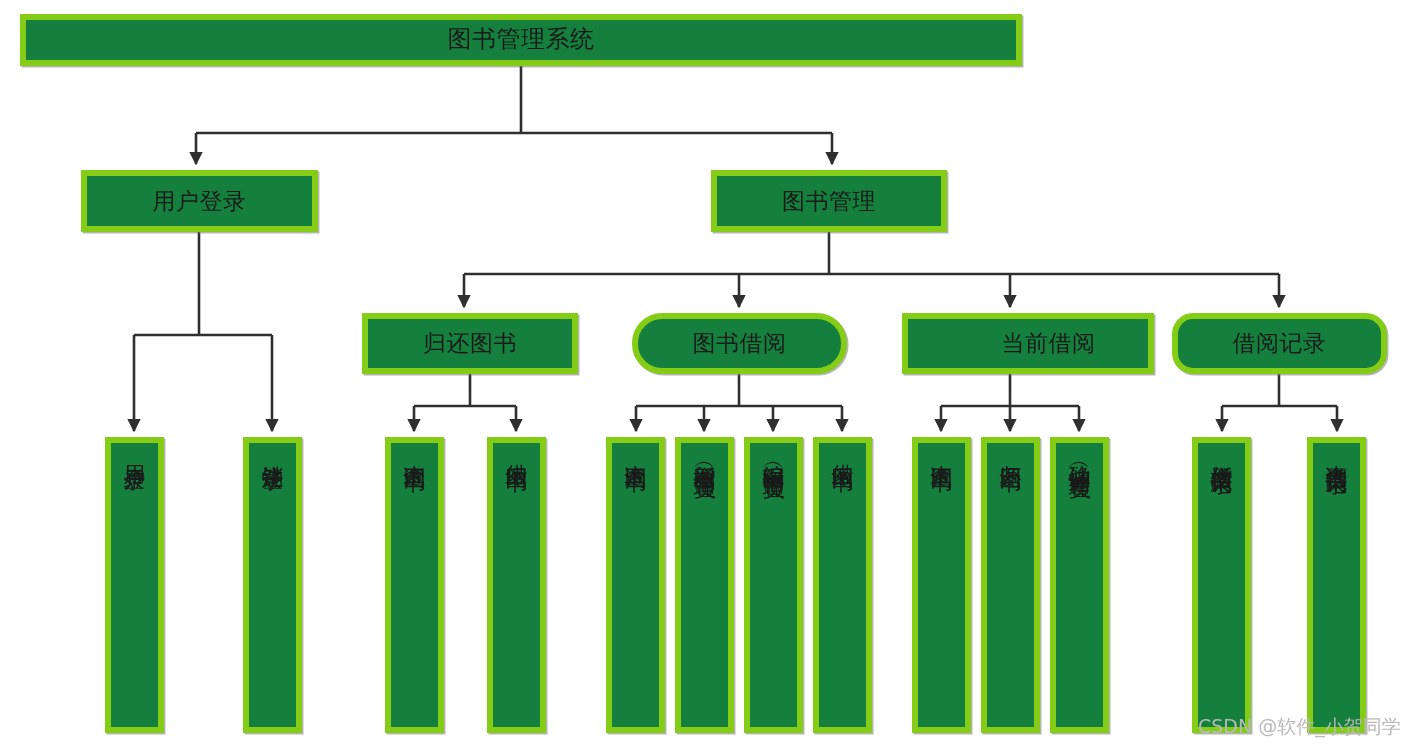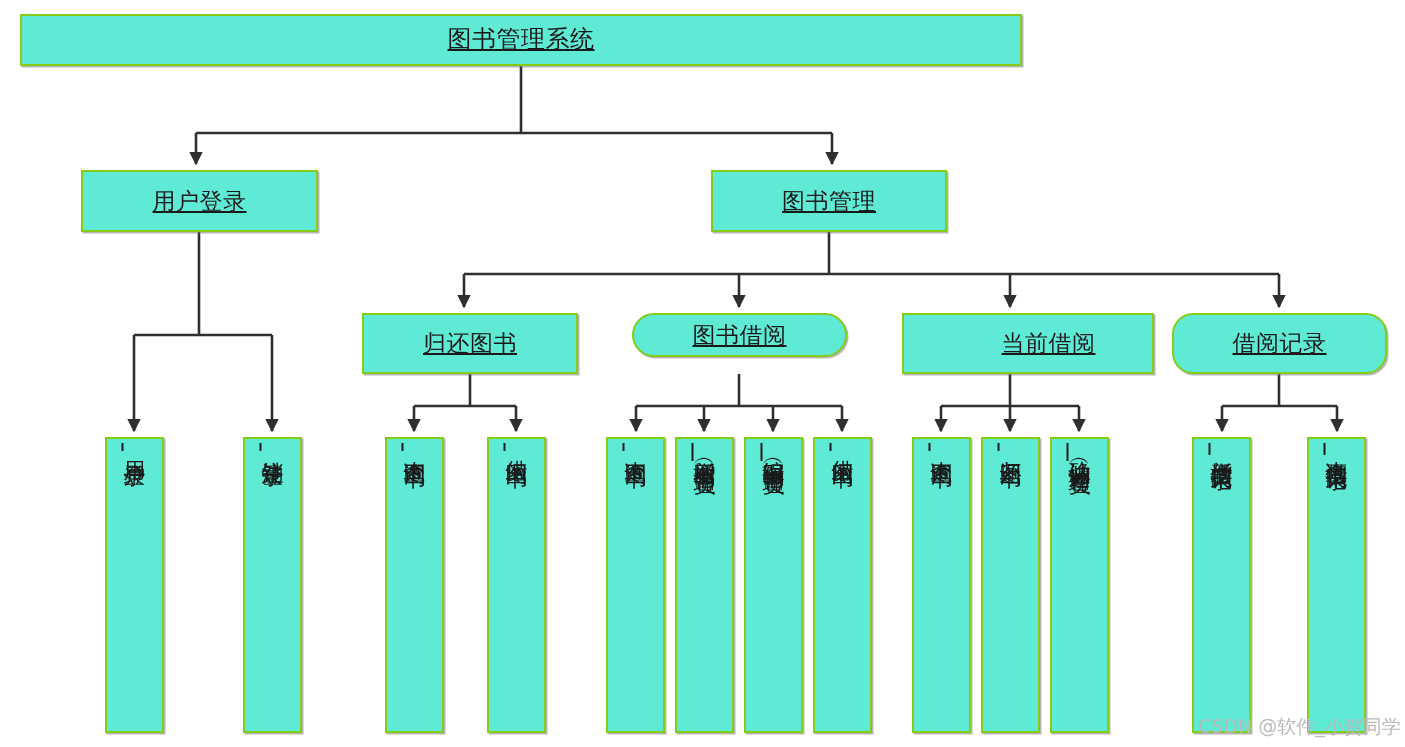--- a/index.html
+++ b/index.html
@@ -22,29 +22,28 @@
     position: absolute;
     left: 0;
     top: 0;
     width: 1405px;
     height: 747px;
     pointer-events: none;
   }
   .node {
     position: absolute;
     box-sizing: border-box;
-    background: #5eead4;
-    border: 2px solid #84cc16;
+    background: #15803d;
+    border: 6px solid #84cc16;
     box-shadow: 1.5px 1.5px 0 rgba(120,120,120,0.55);
     display: flex;
     align-items: center;
     justify-content: center;
     color: #1a1a1a;
     z-index: 2;
-    text-decoration: underline;
   }
   .node-label {
     display: block;
     text-align: center;
     line-height: 1.15;
     white-space: nowrap;
   }
   
   .node.horiz .node-label {
     font-size: 23px;
@@ -140,21 +139,21 @@
   <div class="node horiz" style="left:81px; top:170px; width:237px; height:62px;">
     <span class="node-label">用户登录</span>
   </div>
   <div class="node horiz" style="left:711px; top:170px; width:236px; height:62px;align-items:center;">
     <span class="node-label">图书管理</span>
   </div>
 
   <div class="node horiz" style="left:362px; top:313px; width:216px; height:61px;">
     <span class="node-label">归还图书</span>
   </div>
-  <div class="node horiz" style="left:632px; top:313px; width:215px; height:44px;border-radius:30px;">
+  <div class="node horiz" style="left:632px; top:313px; width:215px; height:61px;border-radius:30px;">
     <span class="node-label">图书借阅</span>
   </div>
   <div class="node horiz" style="left:902px; top:313px; width:252px; height:61px;padding-left:41px;">
     <span class="node-label">当前借阅</span>
   </div>
   <div class="node horiz" style="left:1172px; top:313px; width:215px; height:61px;border-radius:21px;">
     <span class="node-label">借阅记录</span>
   </div>
 
   <div class="node vert" style="left:105px; top:437px; width:59px; height:296px;">

